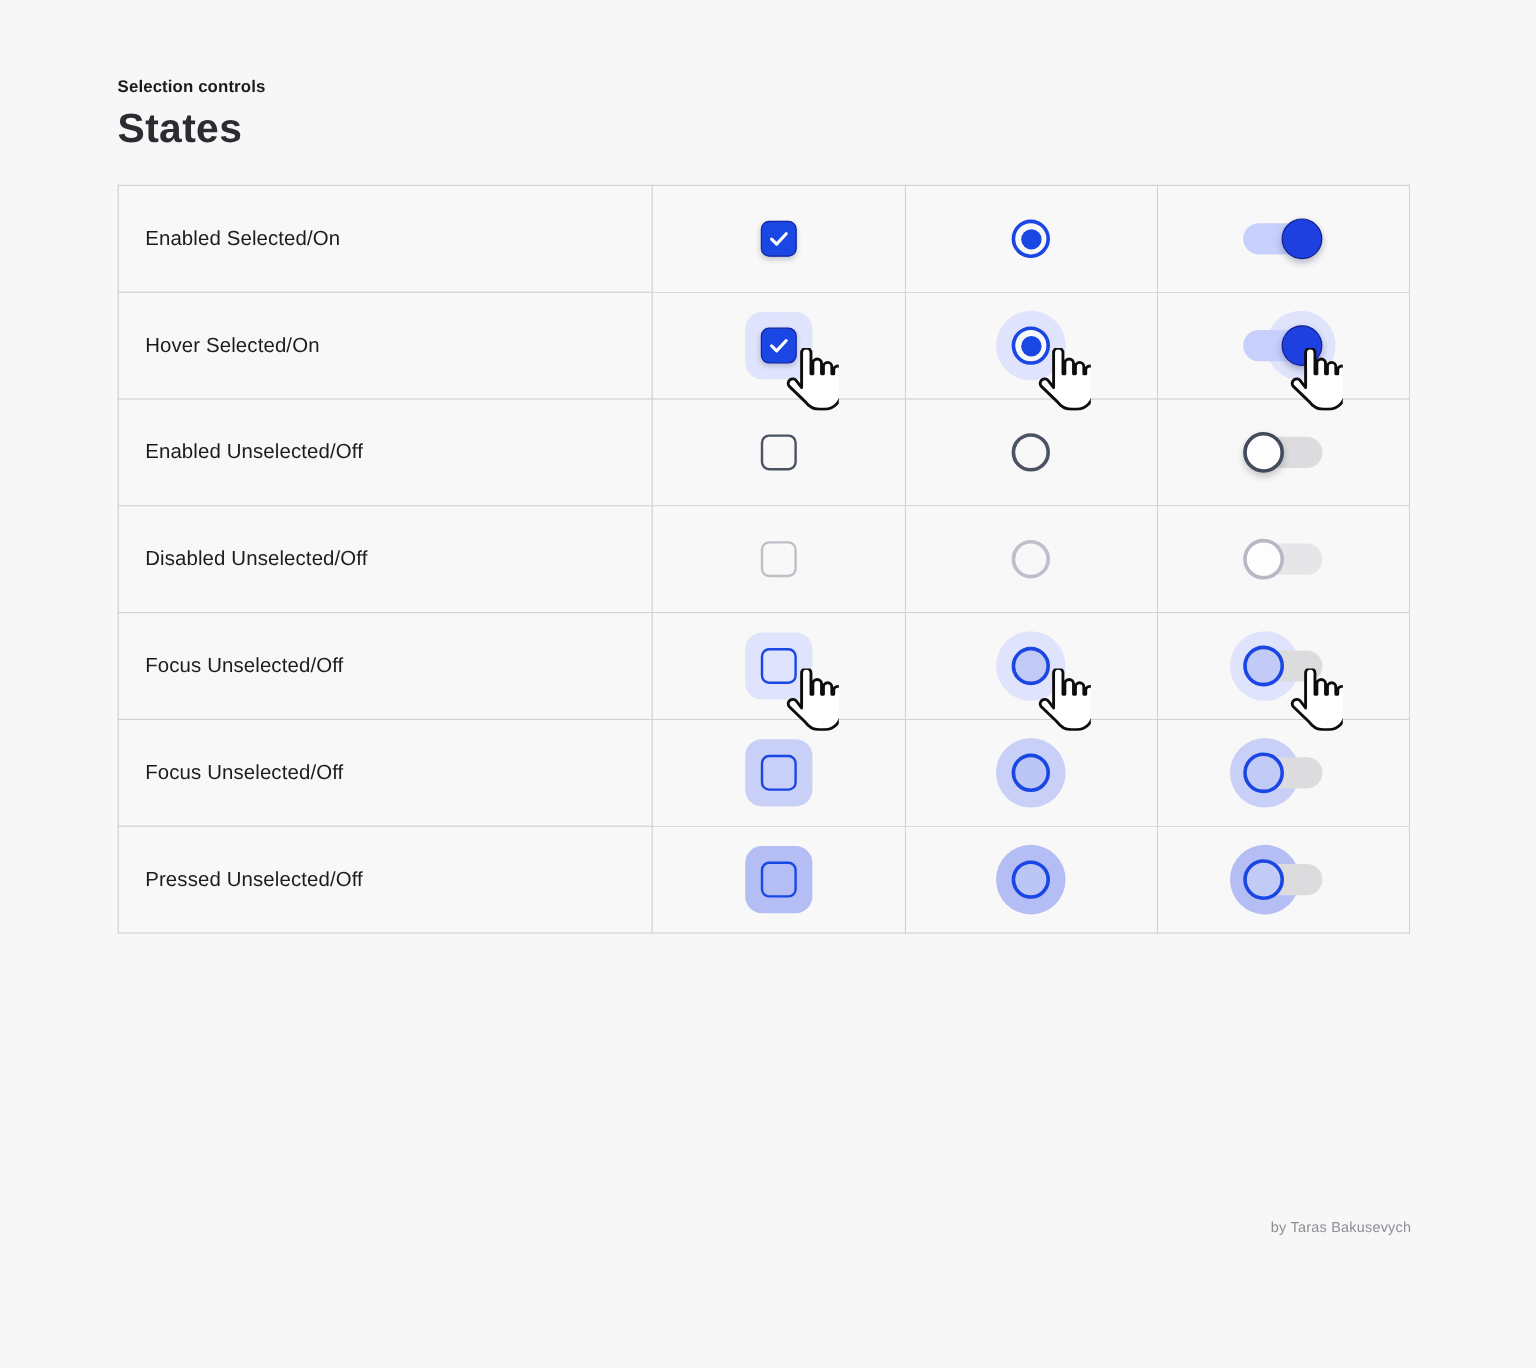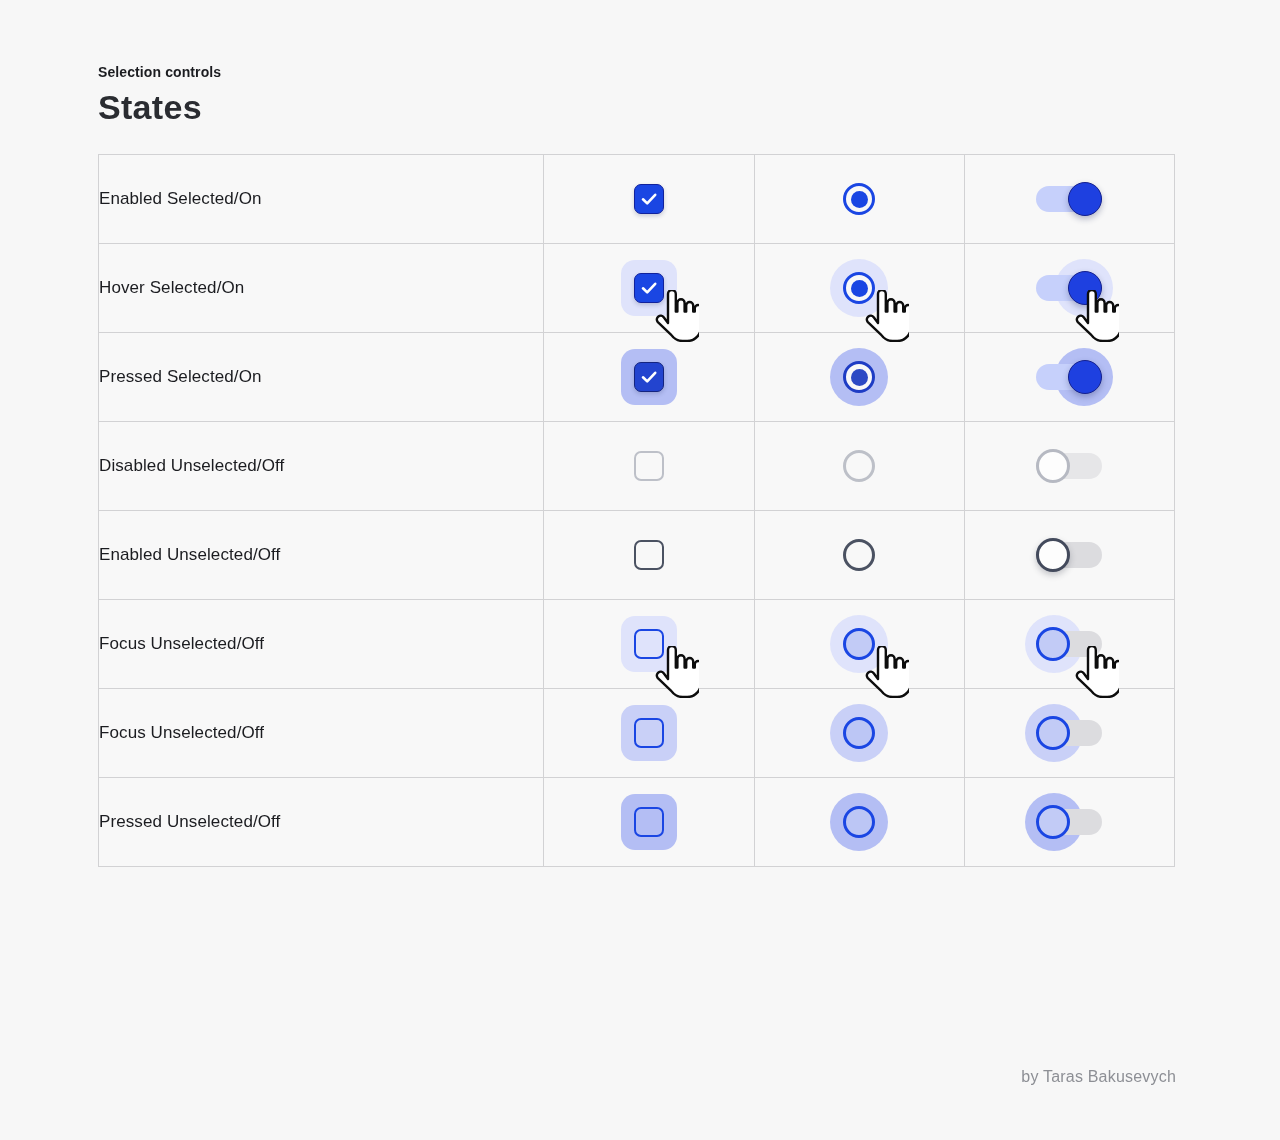--- a/index.html
+++ b/index.html
@@ -32,20 +32,21 @@
     table-layout:fixed;
   }
   .states-table td {
     border:1px solid #d2d2d4;
     height:88px;
     padding:0;
     background:#f8f8f8;
   }
   td.label-cell {
     width:445px;
+    padding-left:22px;
     font-size:17px;
     font-weight:400;
     letter-spacing:.1px;
     color:#1b1c20;
     vertical-align:middle;
   }
   td.ctrl-cell {
     width:210px;
     text-align:center;
     vertical-align:middle;
@@ -162,22 +163,22 @@
   .cursor {
     position:absolute;
     left:calc(50% + 4px); top:calc(50% + 2px);
     width:46px; height:52px;
     z-index:9; pointer-events:none;
   }
   .cursor svg { display:block; width:46px; height:52px; }
 
   
   .credit {
-    position:absolute; right:104px; top:1068px;
-    font-size:16px; color:#8d8f95; letter-spacing:.2px;
+    position:absolute; right:104px; top:1016px;
+    font-size:12px; color:#8d8f95; letter-spacing:.2px;
   }
 </style>
 </head>
 <body>
 
 <div class="page">
 
   <div class="header">
     <p class="eyebrow">Selection controls</p>
     <h1 class="title">States</h1>
@@ -251,44 +252,38 @@
             <span class="cursor">
               <svg viewBox="0 0 46 52">
                   <path d="M15 4c0-2.2 1.7-4 3.9-4s3.9 1.8 3.9 4v17.5h1.6V12.8c0-2 1.6-3.6 3.6-3.6s3.6 1.6 3.6 3.6v8.7h1.6v-6c0-1.9 1.6-3.5 3.5-3.5s3.5 1.6 3.5 3.5v6.1h1.6v-3.3c0-1.8 1.5-3.3 3.3-3.3s3.3 1.5 3.3 3.3v16.6c0 9.2-5.8 16.1-14.2 16.1h-4.6c-5.5 0-8.5-2.2-11.4-6.1L4.6 31.8c-1.3-1.8-.9-4.1.8-5.3 1.7-1.2 4-.9 5.3.8L15 33V4z" fill="#ffffff" stroke="#0d0d0d" stroke-width="2.4" stroke-linejoin="round"></path>
                 </svg>
             </span>
           </span>
         </td>
       </tr>
 
 
-      <tr>
-        <td class="label-cell">Pressed Selected/On</td>
-        <td class="ctrl-cell">
-          <span class="ctrl-wrap">
-            <span class="halo sq pressed"></span>
-            <span class="cb on deep">
-              <svg width="20" height="20" viewBox="0 0 20 20" aria-hidden="true">
-                  <path d="M4 10.3 L8.2 14.4 L16.2 5.8" fill="none" stroke="#ffffff" stroke-width="2.6" stroke-linecap="round" stroke-linejoin="round"></path>
-                </svg>
-            </span>
-          </span>
-        </td>
-        <td class="ctrl-cell">
-          <span class="ctrl-wrap">
-            <span class="halo rnd pressed"></span>
-            <span class="radio on deep"></span>
-          </span>
-        </td>
-        <td class="ctrl-cell">
-          <span class="ctrl-wrap">
-            <span class="halo rnd pressed thumb-on"></span>
-            <span class="toggle">
-              <span class="track on"></span>
-              <span class="thumb right blue"></span>
+
+      <tr>
+        <td class="label-cell">Enabled Unselected/Off</td>
+        <td class="ctrl-cell">
+          <span class="ctrl-wrap">
+            <span class="cb off"></span>
+          </span>
+        </td>
+        <td class="ctrl-cell">
+          <span class="ctrl-wrap">
+            <span class="radio off"></span>
+          </span>
+        </td>
+        <td class="ctrl-cell">
+          <span class="ctrl-wrap">
+            <span class="toggle">
+              <span class="track off"></span>
+              <span class="thumb left white"></span>
             </span>
           </span>
         </td>
       </tr>
 
       <tr>
         <td class="label-cell">Disabled Unselected/Off</td>
         <td class="ctrl-cell">
           <span class="ctrl-wrap">
             <span class="cb off dim"></span>
@@ -303,42 +298,20 @@
           <span class="ctrl-wrap">
             <span class="toggle">
               <span class="track off dim"></span>
               <span class="thumb left white dim"></span>
             </span>
           </span>
         </td>
       </tr>
 
       <tr>
-        <td class="label-cell">Enabled Unselected/Off</td>
-        <td class="ctrl-cell">
-          <span class="ctrl-wrap">
-            <span class="cb off"></span>
-          </span>
-        </td>
-        <td class="ctrl-cell">
-          <span class="ctrl-wrap">
-            <span class="radio off"></span>
-          </span>
-        </td>
-        <td class="ctrl-cell">
-          <span class="ctrl-wrap">
-            <span class="toggle">
-              <span class="track off"></span>
-              <span class="thumb left white"></span>
-            </span>
-          </span>
-        </td>
-      </tr>
-
-      <tr>
         <td class="label-cell">Focus Unselected/Off</td>
         <td class="ctrl-cell">
           <span class="ctrl-wrap">
             <span class="halo sq hover"></span>
             <span class="cb off halo-fill" style="border-color:#1a46e3;"></span>
             <span class="cursor">
               <svg viewBox="0 0 46 52">
                   <path d="M15 4c0-2.2 1.7-4 3.9-4s3.9 1.8 3.9 4v17.5h1.6V12.8c0-2 1.6-3.6 3.6-3.6s3.6 1.6 3.6 3.6v8.7h1.6v-6c0-1.9 1.6-3.5 3.5-3.5s3.5 1.6 3.5 3.5v6.1h1.6v-3.3c0-1.8 1.5-3.3 3.3-3.3s3.3 1.5 3.3 3.3v16.6c0 9.2-5.8 16.1-14.2 16.1h-4.6c-5.5 0-8.5-2.2-11.4-6.1L4.6 31.8c-1.3-1.8-.9-4.1.8-5.3 1.7-1.2 4-.9 5.3.8L15 33V4z" fill="#ffffff" stroke="#0d0d0d" stroke-width="2.4" stroke-linejoin="round"></path>
                 </svg>
             </span>

